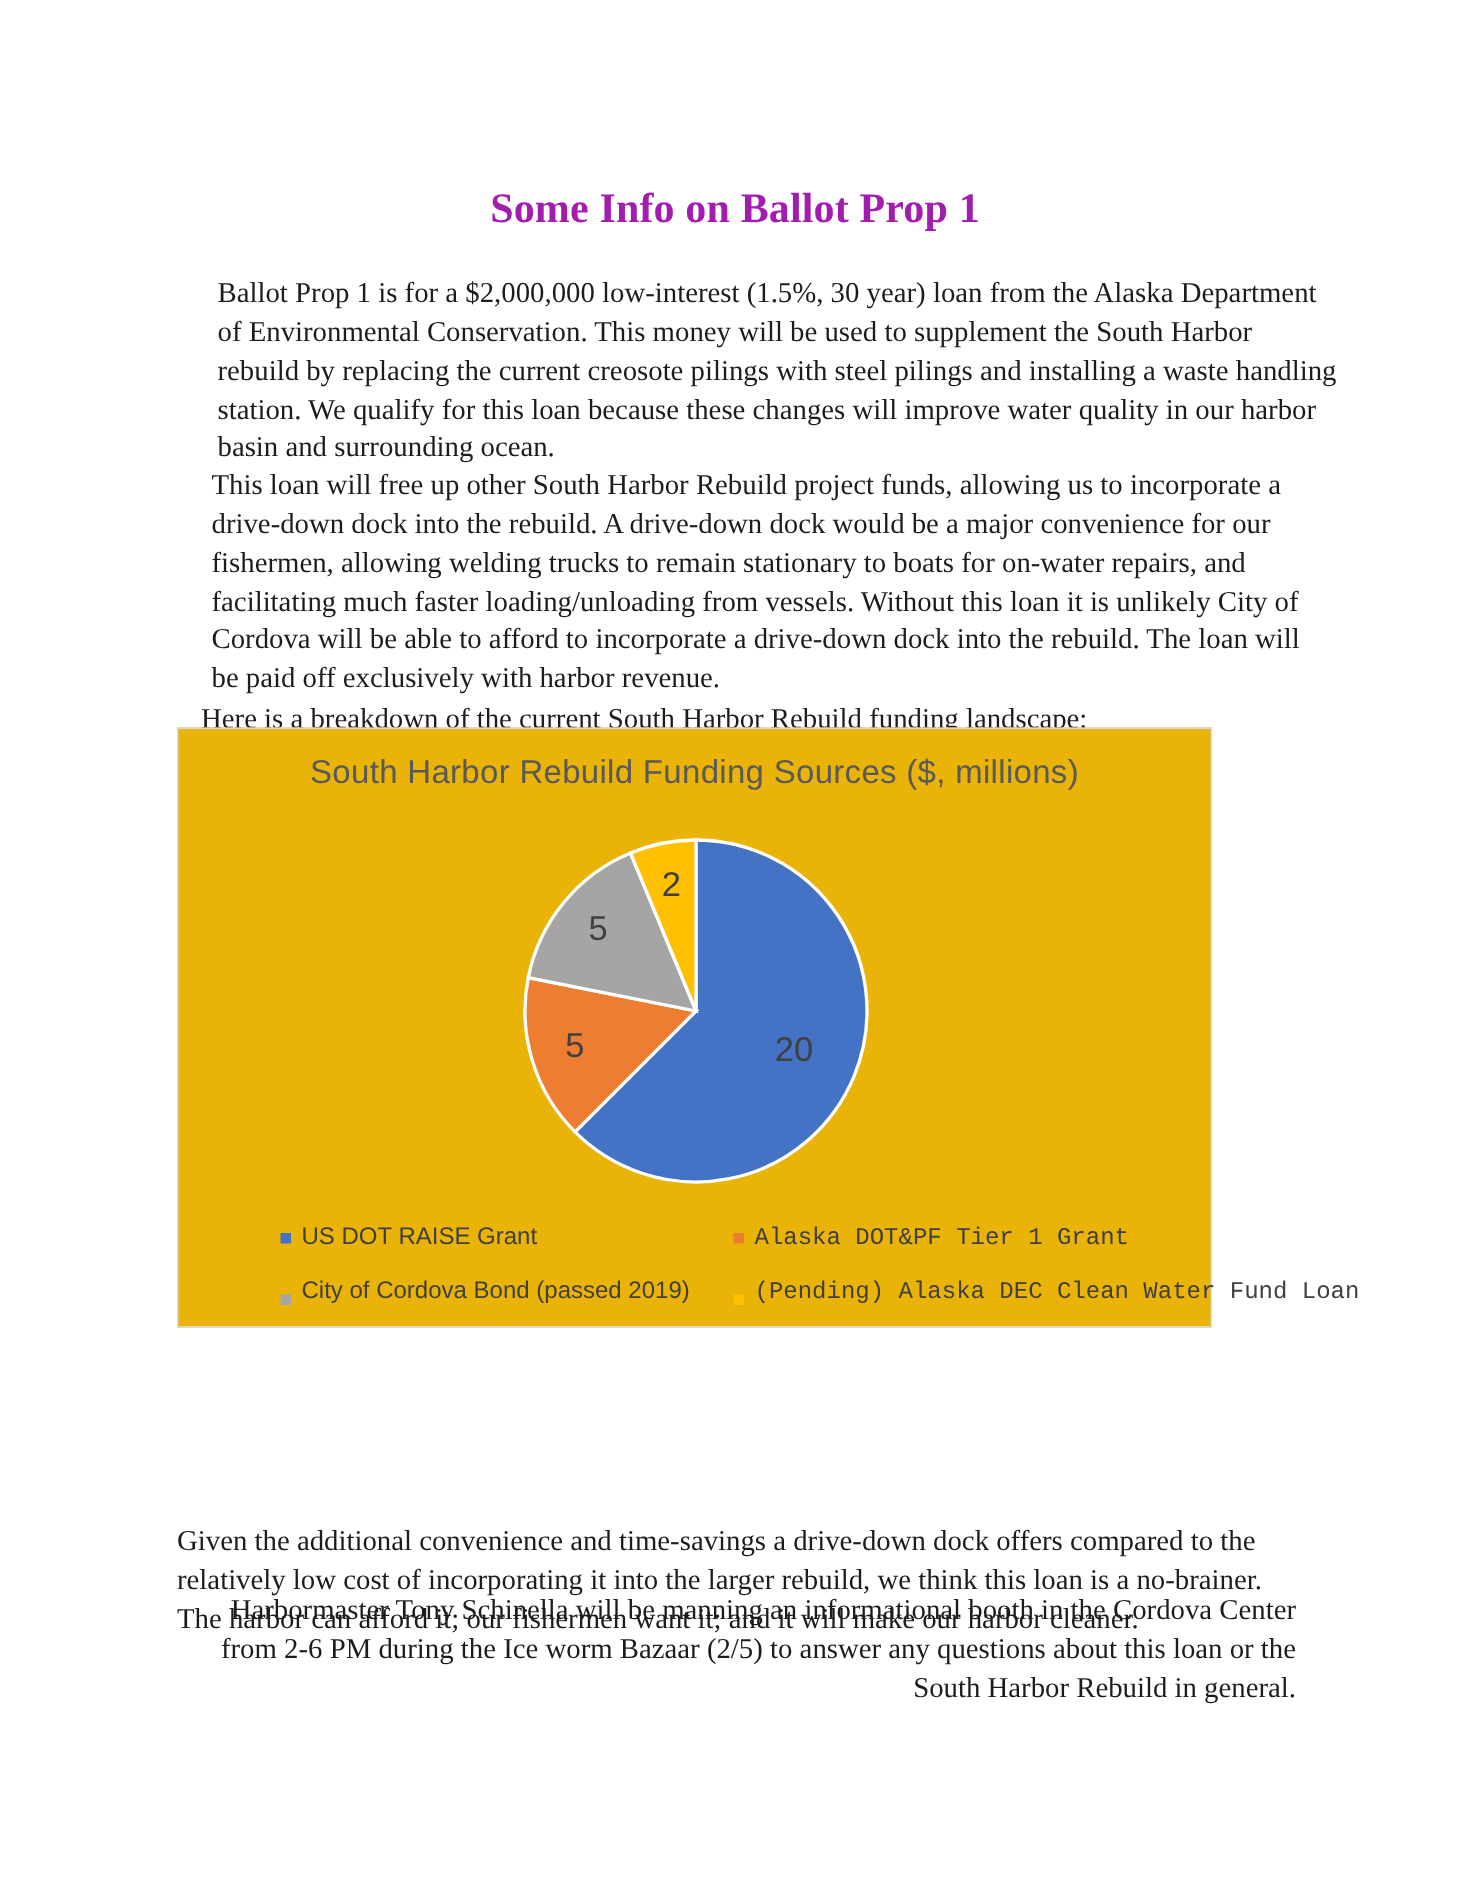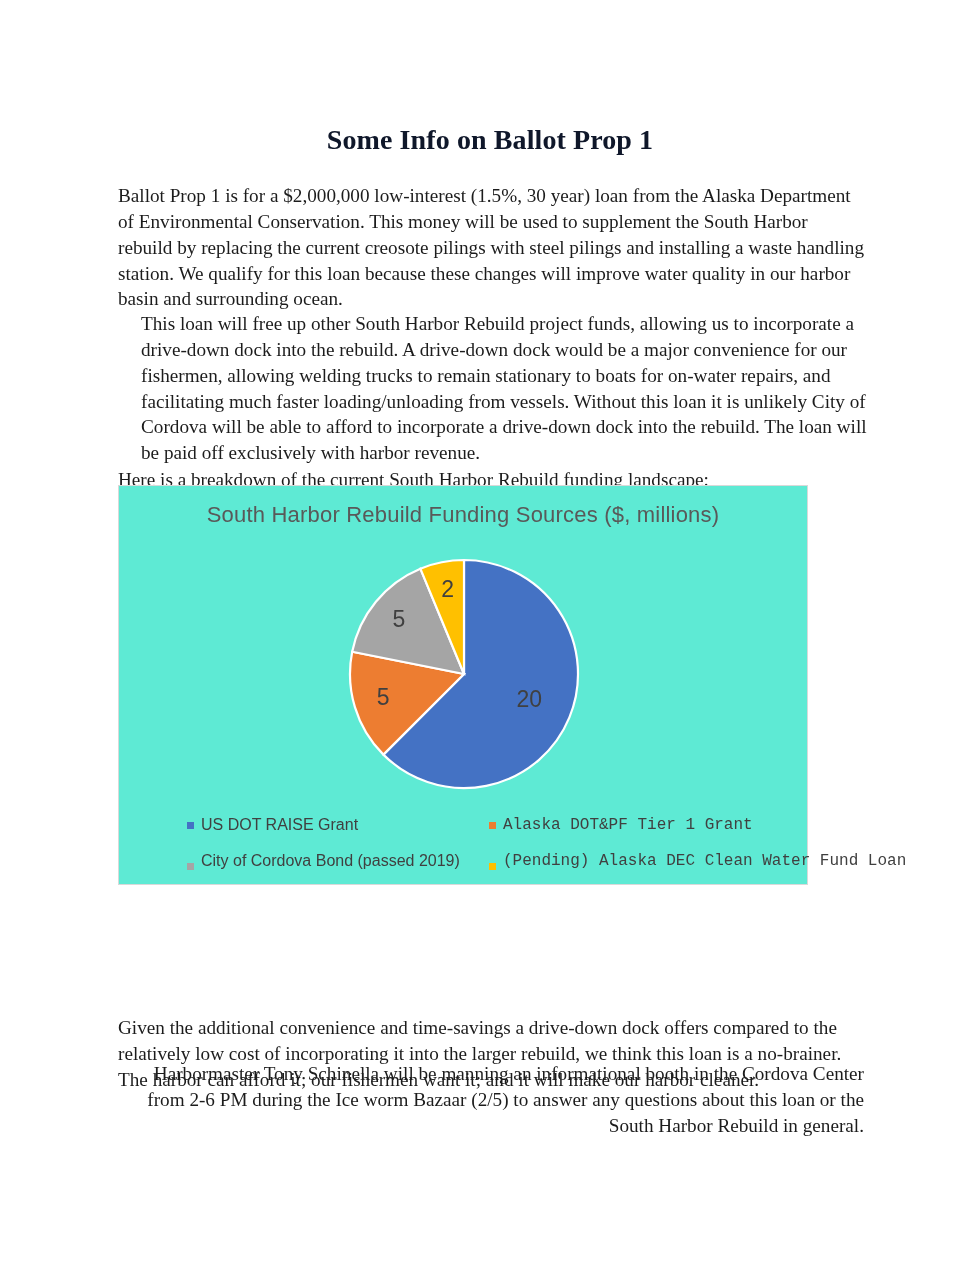--- a/index.html
+++ b/index.html
@@ -24,48 +24,48 @@
   .doc-title {
     position: absolute;
     left: 118px;
     top: 105px;
     width: 744px;
     text-align: center;
     font-family: "Liberation Serif", serif;
     font-weight: bold;
     font-size: 28px;
     letter-spacing: 0.1px;
-    color: #0f172a;
+    color: #a21caf;
   }
   .body-text {
     position: absolute;
     left: 118px;
     width: 746px;
     font-family: "Liberation Serif", serif;
     font-size: 19.2px;
     line-height: 25.8px;
     color: #1c1c1c;
     text-align: left;
   }
-  #para1 { top: 164px; }
+  #para1 { top: 164px; margin-left: 27px; }
   #para2 { top: 292px; margin-left: 23px; }
-  #para3 { top: 448px; }
+  #para3 { top: 448px; margin-left: 16px; }
   #para4 { top: 899px; }
   #para5 { top: 996px; }
   #para6 { top: 1042px; text-align: right; }
 
   
   .chart-frame {
     position: absolute;
     left: 118px;
     top: 485px;
     width: 690px;
     height: 400px;
     border: 1px solid #d9d9d9;
-    background: #5eead4;
+    background: #eab308;
     box-sizing: border-box;
   }
   .chart-title {
     position: absolute;
     left: 0;
     top: 16px;
     width: 100%;
     text-align: center;
     font-family: "Liberation Sans", sans-serif;
     font-size: 22px;

